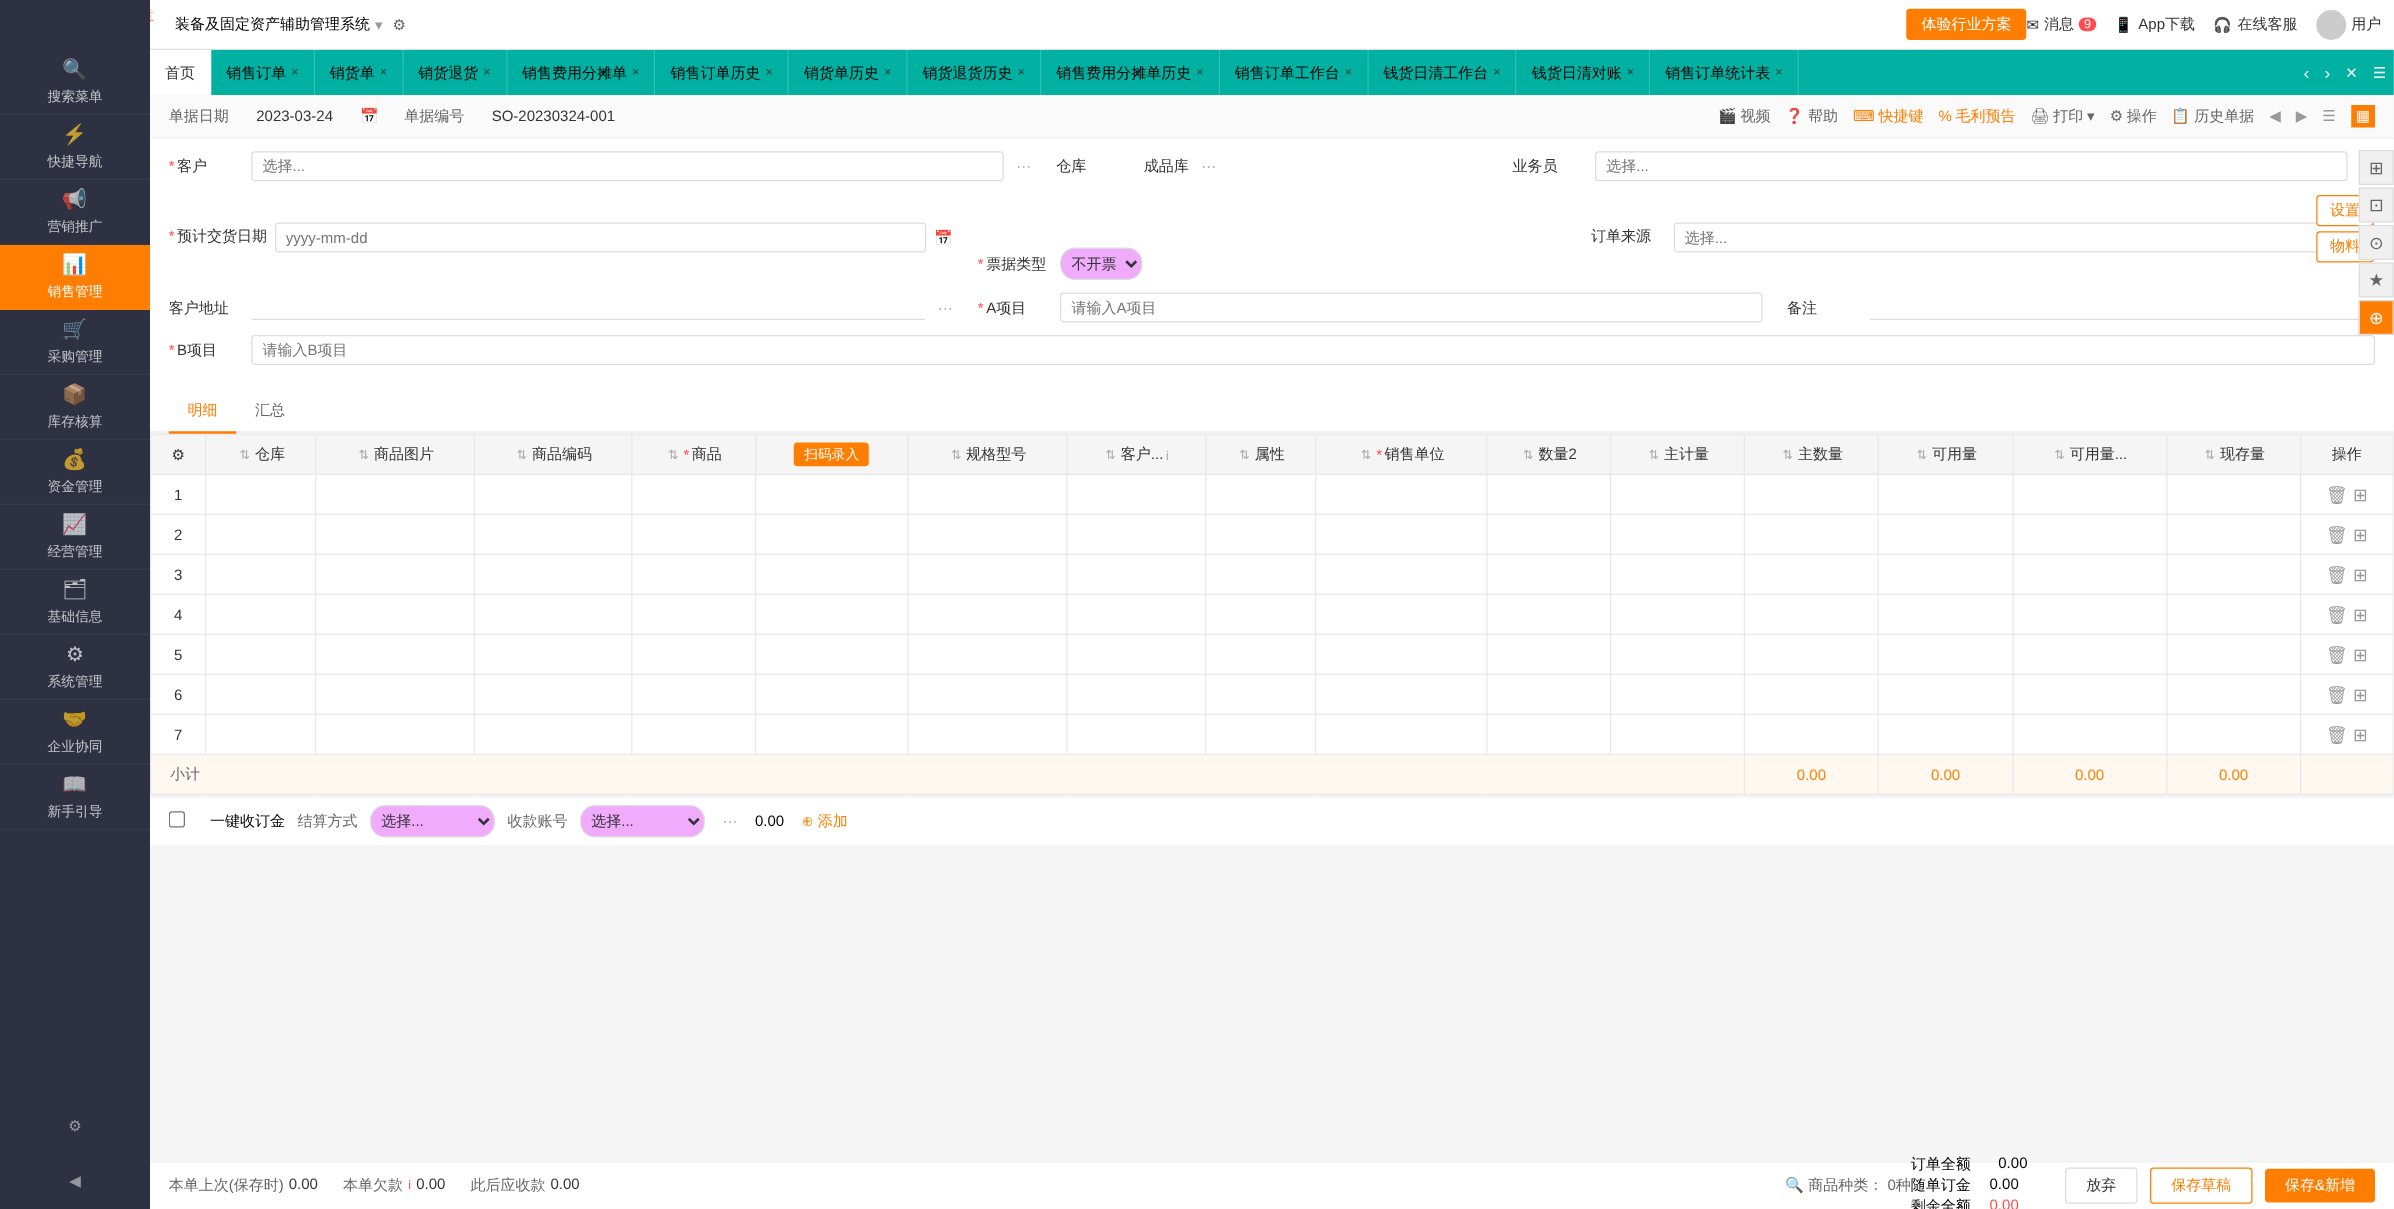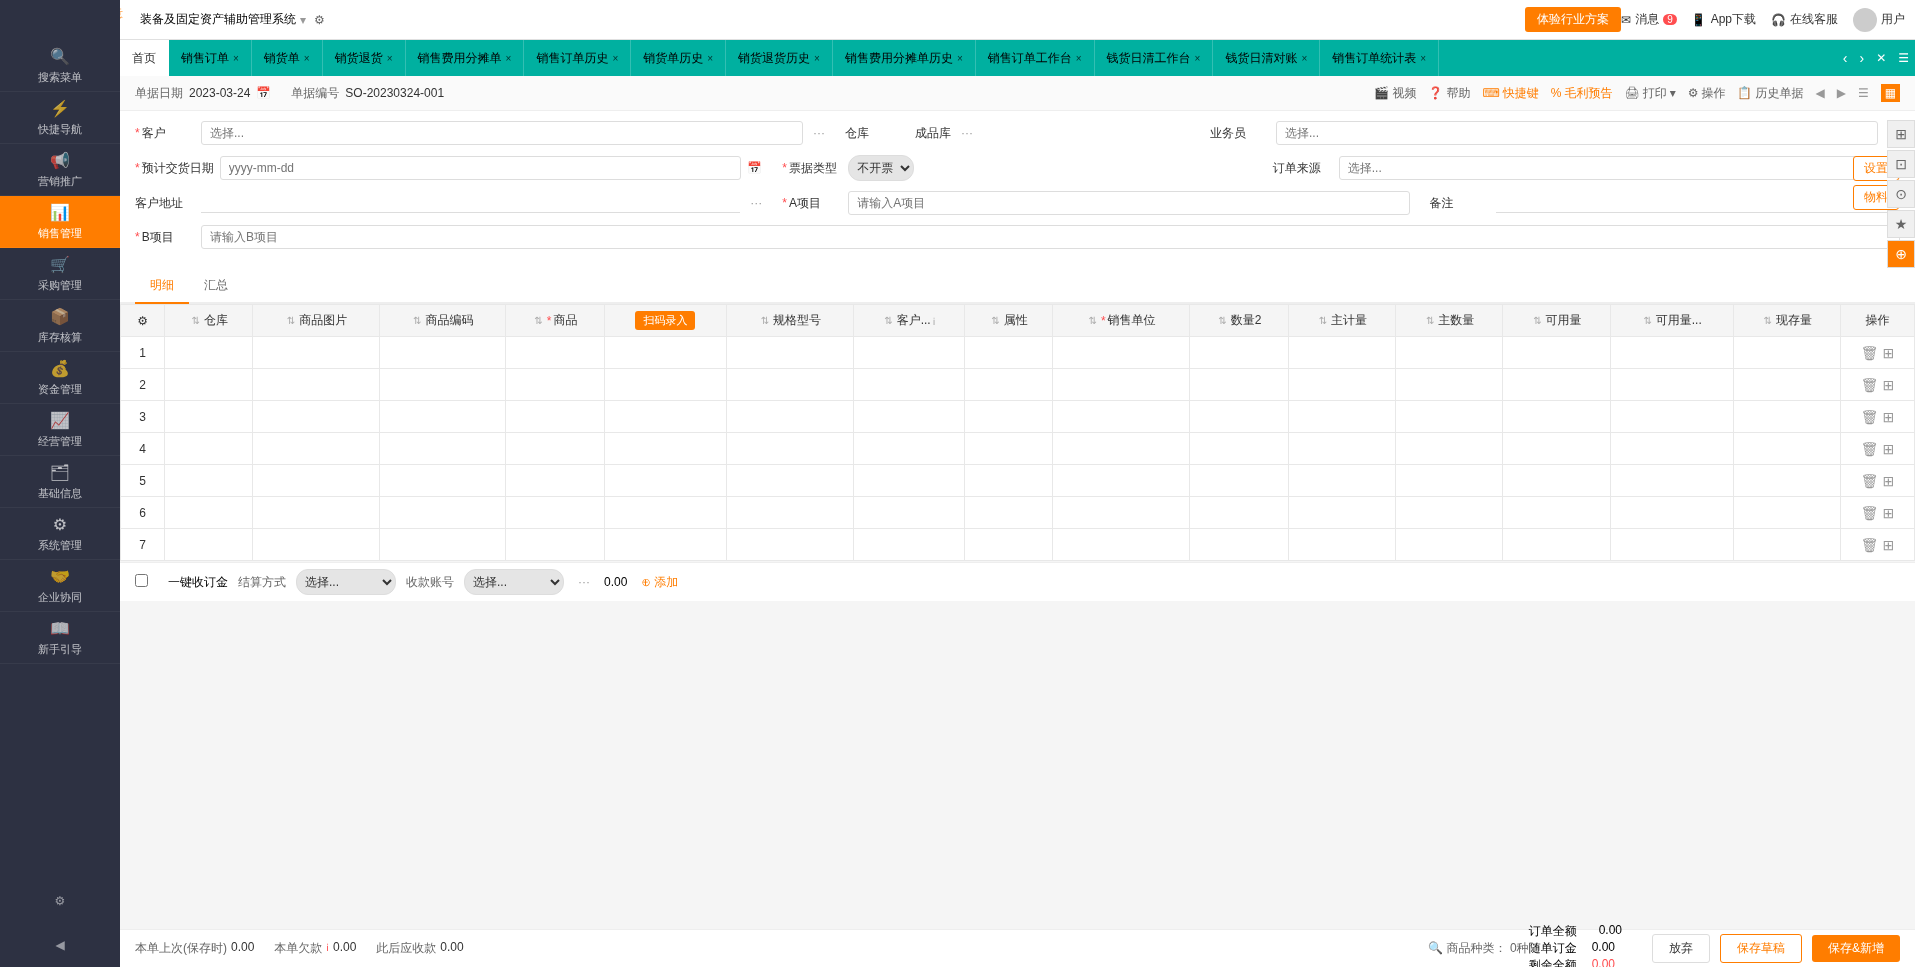--- a/index.html
+++ b/index.html
@@ -35,37 +35,37 @@
     .sidebar-item-icon { font-size: 16px; }
     .sidebar-item-label { font-size: 11px; }
     .sidebar-bottom { margin-top: auto; }
     .sidebar-bottom-item { height: 44px; display: flex; align-items: center; justify-content: center; color: rgba(255,255,255,0.5); cursor: pointer; }
 
     
     .main-content { position: fixed; left: 120px; top: 76px; right: 0; bottom: 0; background: #f5f5f5; overflow: hidden; }
 
     
     .form-header { display: flex; align-items: center; padding: 8px 15px; border-bottom: 1px solid #eee; background: #fafafa; }
-    .form-header-item { display: flex; align-items: center; gap: 6px; margin-right: 20px; }
+    .form-header-item { display: flex; align-items: center; gap: 22px; margin-right: 20px; }
     .form-header-label { color: #666; }
     .form-header-value { color: #333; font-weight: 500; }
     .form-header-right { margin-left: auto; display: flex; align-items: center; gap: 12px; }
     .header-btn { display: flex; align-items: center; gap: 3px; color: #666; cursor: pointer; }
     .header-btn.orange { color: #ff7d00; }
     .header-btn.print { color: #666; }
 
     
     .form-fields { padding: 10px 15px; background: #fff; }
     .form-row { display: flex; align-items: center; margin-bottom: 10px; gap: 20px; }
     .field-group { display: flex; align-items: center; gap: 6px; flex: 1; }
     .field-label { color: #333; white-space: nowrap; min-width: 60px; }
     .field-label.required::before { content: '*'; color: #ff4d4f; margin-right: 2px; }
     .field-input { border: 1px solid #ddd; border-radius: 3px; padding: 4px 8px; color: #999; flex: 1; min-width: 120px; background: #fff; }
     .field-input-dots { color: #999; cursor: pointer; margin-left: 4px; }
-    .field-select { border: 1px solid #ddd; border-radius: 12px; padding: 4px 4px; color: #333; background: #e5e5e5; }
+    .field-select { border: 1px solid #ddd; border-radius: 12px; padding: 4px 4px; color: #333; background: #f0abfc; }
     .calendar-icon { color: #ccc; cursor: pointer; }
     .textarea-field { border: none; border-bottom: 1px solid #ddd; flex: 1; padding: 2px 6px; color: #999; }
 
     
     .content-tabs { display: flex; border-bottom: 2px solid #eee; padding: 0 15px; background: #fff; }
     .content-tab { padding: 8px 15px; cursor: pointer; color: #666; border-bottom: 2px solid transparent; margin-bottom: -2px; }
     .content-tab.active { color: #ff7d00; border-bottom-color: #ff7d00; font-weight: 500; }
 
     
     .data-table { width: 100%; border-collapse: collapse; }
@@ -269,21 +269,21 @@
         <span class="field-input-dots">···</span>
       </div>
     </div>
 
     <div class="form-row">
       <div class="field-group" style="flex:2;">
         <span class="field-label required">预计交货日期</span>
         <input class="field-input" type="text" style="width: 160px;" placeholder="yyyy-mm-dd">
         <span class="calendar-icon">📅</span>
       </div>
-      <div class="field-group" style="flex:1.5;">
+      <div class="field-group" style="flex:1.5;margin-top:43px;">
         <span class="field-label required">票据类型</span>
         <select class="field-select">
           <option>不开票</option>
         </select>
       </div>
       <div class="field-group" style="flex:2;">
         <span class="field-label">订单来源</span>
         <input class="field-input" type="text" style="width: 200px;" placeholder="选择...">
       </div>
     </div>
@@ -576,20 +576,28 @@
       <td></td>
       <td></td>
       <td></td>
       <td>
         <div class="row-actions">
           <span class="row-action-btn">🗑</span>
           <span class="row-action-btn">⊞</span>
         </div>
       </td>
     </tr>
+          <tr style="background: rgb(255, 248, 240);">
+    <td colspan="12" style="text-align:left; padding-left:15px; color:#666;">小计</td>
+    <td style="color:#ff7d00; font-weight:500;">0.00</td>
+    <td style="color:#ff7d00; font-weight:500;">0.00</td>
+    <td style="color:#ff7d00; font-weight:500;">0.00</td>
+    <td style="color:#ff7d00; font-weight:500;">0.00</td>
+    <td></td>
+  </tr>
         </tbody>
     </table>
   </div>
 
   <div class="payment-row" style="background:#fff; margin-top:1px;">
     <label class="checkbox-label">
       <input type="checkbox" style="">
       <span>一键收订金</span>
     </label>
     <span style="color:#666;">结算方式</span>

